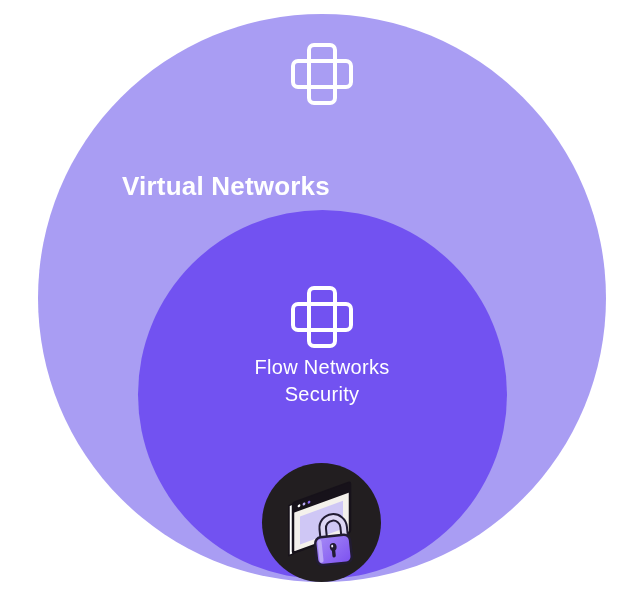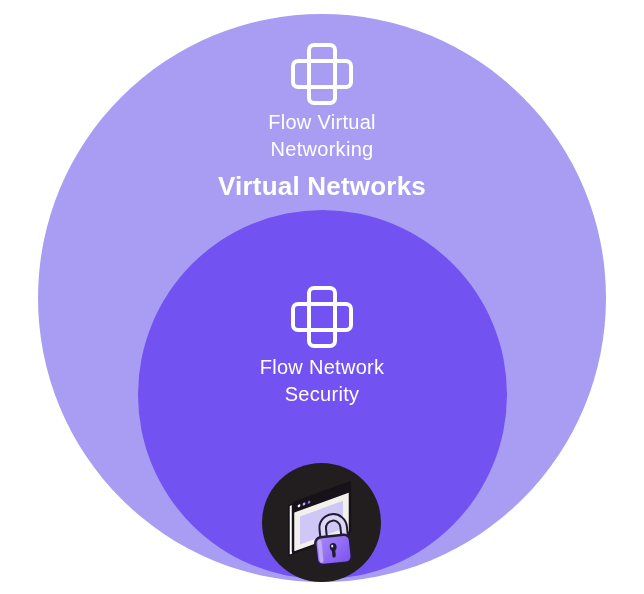--- a/index.html
+++ b/index.html
@@ -37,21 +37,21 @@
     color:#ffffff;
     font-size:20px;line-height:27px;
     letter-spacing:0.3px;
     font-weight:400;
   }
   .product-label.outer{top:109px;}
   .product-label.inner{top:354px;}
   .circle-title{
     position:absolute;z-index:3;
     left:122px;width:400px;
-    text-align:center;
+    text-align:left;
     color:#ffffff;
     font-size:26px;line-height:30px;
     font-weight:700;
     letter-spacing:0.2px;
   }
   .circle-title.outer{top:171px;}
   .circle-title.inner{top:408px;}
 </style>
 </head>
 <body>
@@ -60,30 +60,29 @@
 
   <div class="circle outer-circle"></div>
 
   <div class="circle inner-circle"></div>
 
   <svg class="flow-icon outer" width="62" height="62" viewBox="0 0 62 62" aria-hidden="true">
     <rect x="18" y="2" width="26" height="58" rx="5" fill="none" stroke="#ffffff" stroke-width="4"></rect>
     <rect x="2" y="18" width="58" height="26" rx="5" fill="none" stroke="#ffffff" stroke-width="4"></rect>
   </svg>
 
-  <div class="product-label outer">Flow Virtual Networking</div>
 
   <div class="circle-title outer">Virtual Networks</div>
 
   <svg class="flow-icon inner" width="62" height="62" viewBox="0 0 62 62" aria-hidden="true">
     <rect x="18" y="2" width="26" height="58" rx="5" fill="none" stroke="#ffffff" stroke-width="4"></rect>
     <rect x="2" y="18" width="58" height="26" rx="5" fill="none" stroke="#ffffff" stroke-width="4"></rect>
   </svg>
 
-  <div class="product-label inner">Flow Network Security</div>
+  <div class="product-label inner">Flow Networks Security</div>
 
 
   <div class="circle badge-circle">
     <svg width="119" height="119" viewBox="0 0 119 119" aria-hidden="true">
       <defs>
         <linearGradient id="lockgrad" x1="0" y1="0" x2="1" y2="1">
           <stop offset="0" stop-color="#a78cf6"></stop>
           <stop offset="1" stop-color="#7c50f0"></stop>
         </linearGradient>
       </defs>

